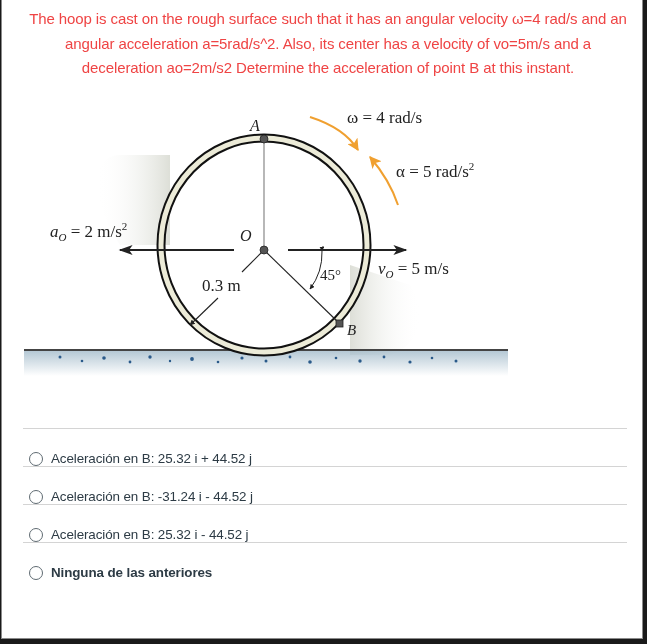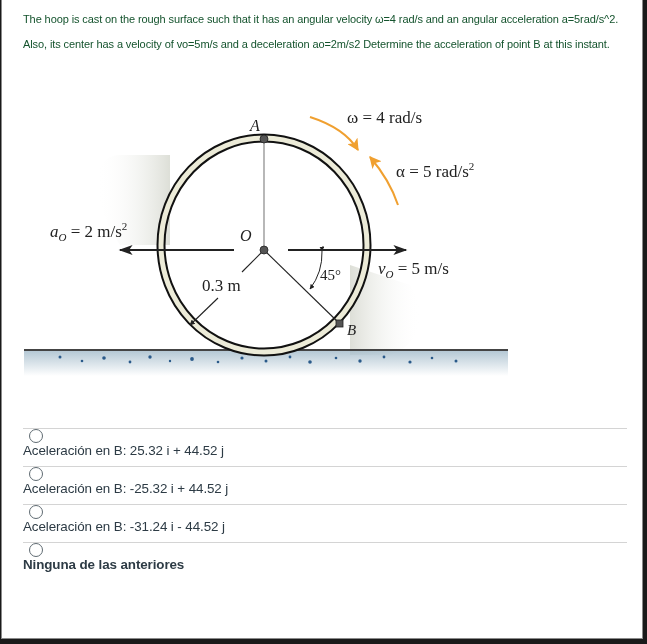--- a/index.html
+++ b/index.html
@@ -6,29 +6,28 @@
   body {
     width:647px; height:644px; background:#1a1a1a; position:relative; overflow:hidden;
     font-family: "Liberation Sans", "DejaVu Sans", sans-serif;
   }
   .card {
     position:absolute; left:1px; top:-2px; width:642px; height:641px;
     background:#ffffff; border:1.5px solid #8a8a8a; box-sizing:border-box;
   }
   .question {
     position:absolute; left:21px; top:8px; width:610px;
-    font-size:11px; line-height:24.5px; color:#14532d; letter-spacing:-0.1px;
+    font-size:15px; line-height:24.5px; color:#ef4444; letter-spacing:-0.1px;text-align:center;
   }
   .figure { position:absolute; left:18px; top:96px; width:500px; height:300px; }
   .figure svg { display:block; }
   .answers { position:absolute; left:21px; top:429px; width:604px; }
   .answer {
-    height:38px; border-top:1px solid #d4d4d4; display:flex; align-items:flex-start;
+    height:38px; border-top:1px solid #d4d4d4; display:flex; align-items:flex-end;
     box-sizing:border-box;
-    flex-direction:column;
   }
   .answer:last-child { border-bottom:none;font-weight:bold; }
   .radio {
     width:12px; height:12px; border:1px solid #5f6b72; border-radius:50%;
     margin-left:6px; margin-right:8px; background:#fff; flex:none;
   }
   .answer-label { font-size:13.4px; color:#2d3b45; letter-spacing:-0.1px; }
 </style>
 </head>
 <body>
@@ -125,25 +124,25 @@
     </svg>
   </div>
 
   <div class="answers">
     <div class="answer">
       <span class="radio"></span>
       <span class="answer-label">Aceleración en B: 25.32 i + 44.52 j</span>
     </div>
     <div class="answer">
       <span class="radio"></span>
-      <span class="answer-label">Aceleración en B: -25.32 i + 44.52 j</span>
+      <span class="answer-label">Aceleración en B: -31.24 i - 44.52 j</span>
     </div>
     <div class="answer">
       <span class="radio"></span>
-      <span class="answer-label">Aceleración en B: -31.24 i - 44.52 j</span>
+      <span class="answer-label">Aceleración en B: 25.32 i - 44.52 j</span>
     </div>
     <div class="answer">
       <span class="radio"></span>
       <span class="answer-label">Ninguna de las anteriores</span>
     </div>
   </div>
 
 </div>
 
 </body></html>

